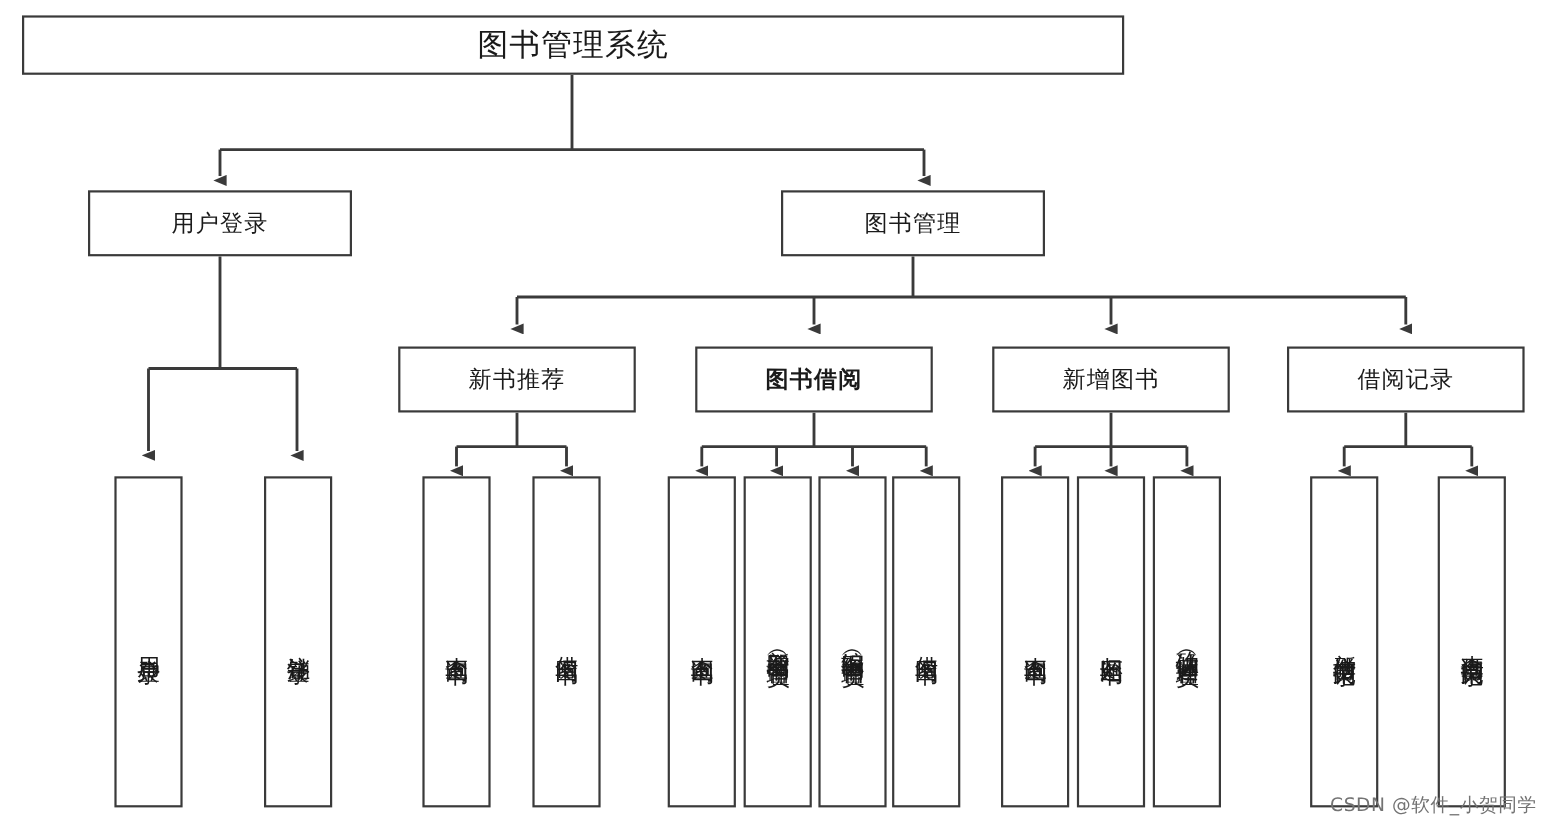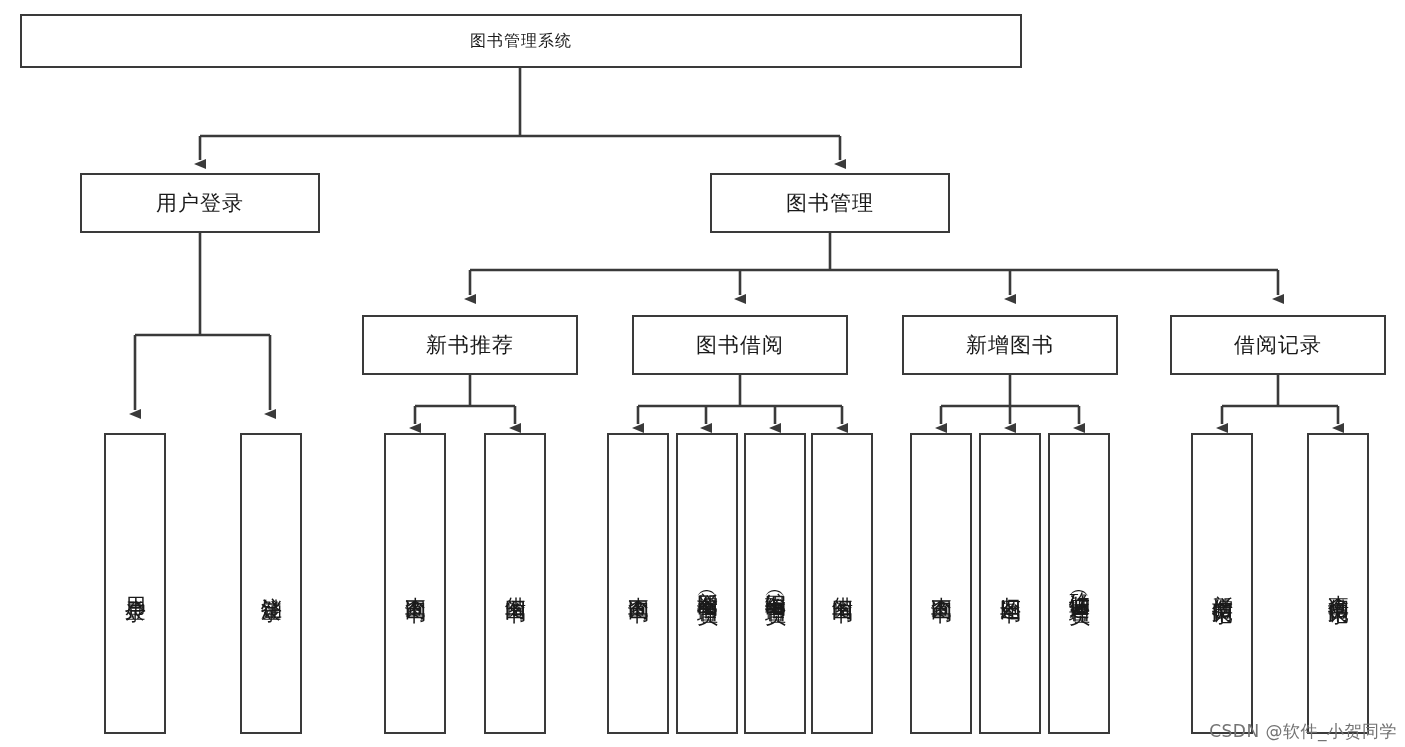--- a/index.html
+++ b/index.html
@@ -23,21 +23,21 @@
     border:2.4px solid #3a3a3a;
     display:flex;
     align-items:center;
     justify-content:center;
     color:#1a1a1a;
   }
   .node.h{            
     font-size:21px;
     letter-spacing:1px;
   }
-  .node.root{ font-size:16px;align-items:center; }
+  .node.root{ font-size:28px;align-items:center; }
   .node.v{            
     font-size:21px;
     align-items:center;
     justify-content:center;
   }
   .node.v .vtxt{
     writing-mode:vertical-rl;
     text-orientation:upright;
     line-height:1.18;
     letter-spacing:2px;
@@ -119,21 +119,21 @@
   </div>
 
   <div class="node h" style="left:710px;top:173px;width:240px;height:60px;">
     <span>图书管理</span>
   </div>
 
   <div class="node h" style="left:362px;top:315px;width:216px;height:60px;">
     <span>新书推荐</span>
   </div>
 
-  <div class="node h" style="left:632px;top:315px;width:216px;height:60px;">
+  <div class="node h" style="left:632px;top:315px;width:216px;height:60px;font-weight:bold;">
     <span>图书借阅</span>
   </div>
 
   <div class="node h" style="left:902px;top:315px;width:216px;height:60px;">
     <span>新增图书</span>
   </div>
 
   <div class="node h" style="left:1170px;top:315px;width:216px;height:60px;">
     <span>借阅记录</span>
   </div>

